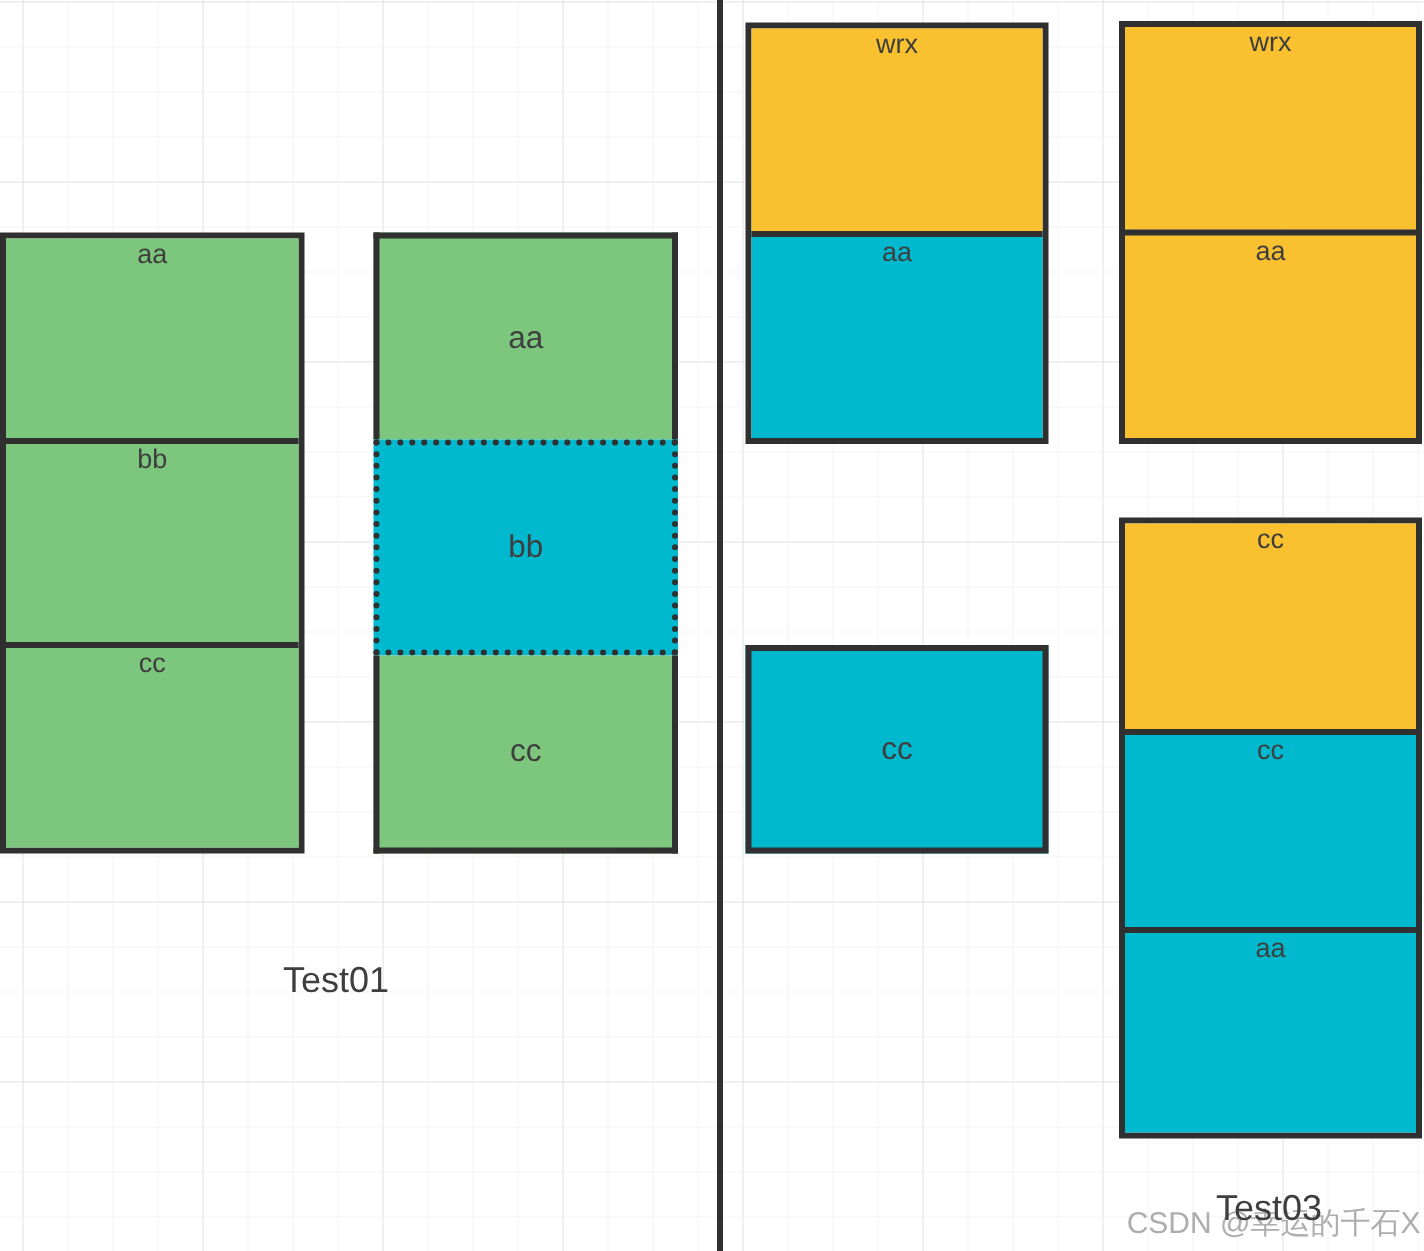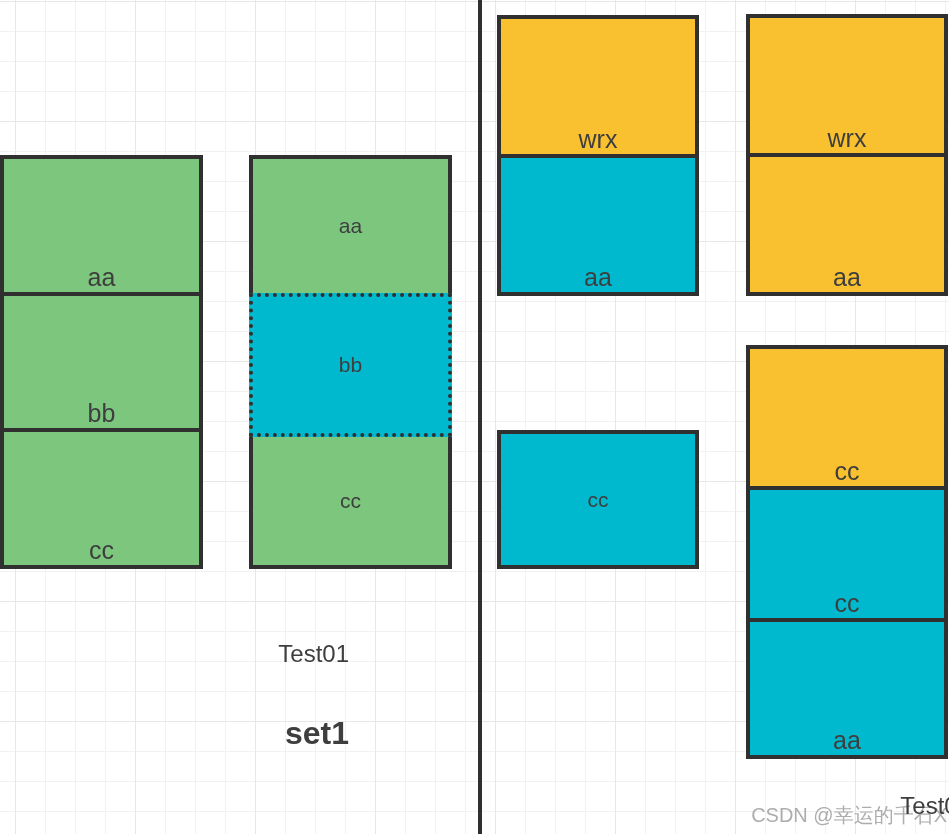--- a/index.html
+++ b/index.html
@@ -27,41 +27,41 @@
   .stack {
     position: absolute;
     box-sizing: border-box;
     border: 4px solid var(--border, #303030);
     display: flex;
     flex-direction: column;
   }
   .cell {
     flex: 1 1 auto;
     display: flex;
-    align-items: flex-end;
+    align-items: flex-start;
     justify-content: center;
-    font-size: 25px;
+    font-size: 18px;
   }
   .cell + .cell { border-top: 4px solid var(--border, #303030); }
   .box {
     position: absolute;
     box-sizing: border-box;
     border: 4px solid var(--border, #303030);
     display: flex;
     align-items: center;
     justify-content: center;
     font-size: 21px;
   }
   .box.no-bottom { border-bottom: none; }
   .box.no-top { border-top: none; }
   .box.dotted { border-style: dotted; }
   .caption {
     position: absolute;
     width: 250px;
-    text-align: right;
+    text-align: center;
     font-size: 24px;
     line-height: 30px;
   }
   .caption.bold { font-weight: bold; font-size: 32px; line-height: 38px; }
   .watermark {
     position: absolute;
     right: 2px; top: 802px;
     font-size: 20px;
     color: var(--watermark, #adadad);
     z-index: 1;
@@ -94,21 +94,20 @@
     <span>aa</span>
   </div>
   <div class="box dotted" style="left: 249px; top: 293px; width: 203px; height: 144px; background-color: rgb(0, 185, 206);">
     <span>bb</span>
   </div>
   <div class="box no-top" style="left: 249px; top: 437px; width: 203px; height: 132px; background-color: rgb(124, 198, 126);">
     <span>cc</span>
   </div>
 
   <div class="caption" style="left:99px;top:639px">Test01</div>
-  <div class="caption bold" style="left:99px;top:714px">set1</div>
 
   <div class="stack" style="left:497px;top:15px;width:202px;height:281px">
     <div class="cell" style="background-color: rgb(249, 192, 47);">
       <span>wrx</span>
     </div>
     <div class="cell" style="background-color: rgb(0, 185, 206);">
       <span>aa</span>
     </div>
   </div>
 

